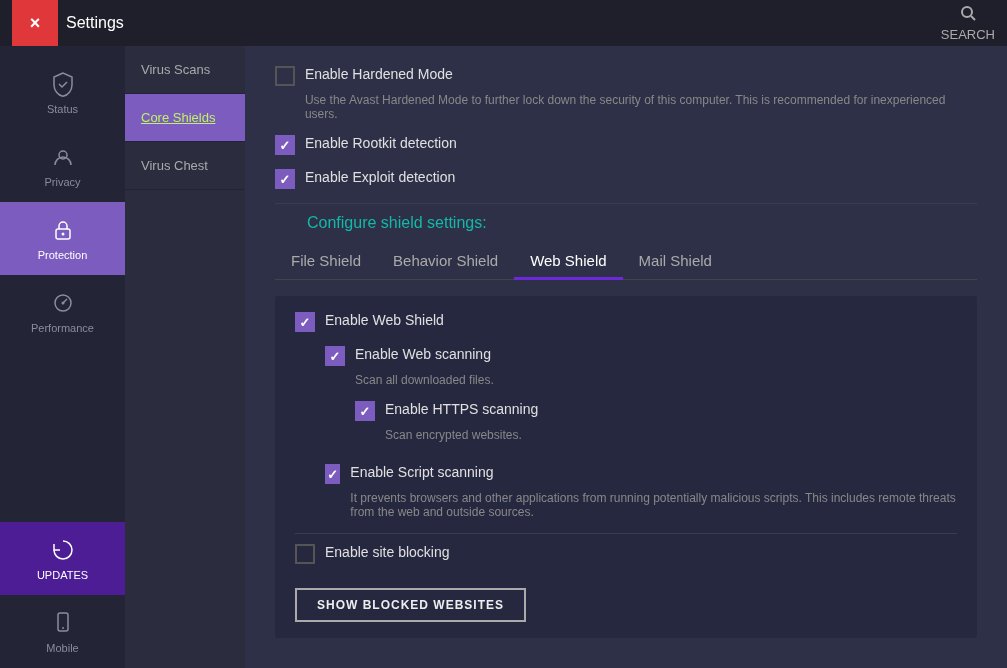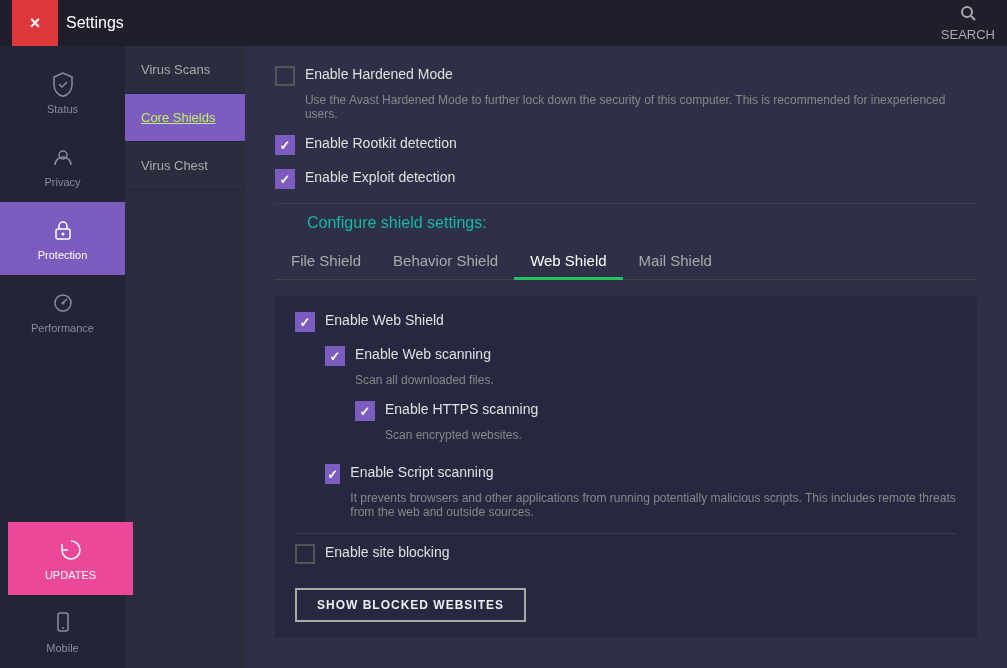--- a/index.html
+++ b/index.html
@@ -94,23 +94,22 @@
     }
     .sidebar-icon-item svg {
       width: 28px;
       height: 28px;
     }
     .sidebar-bottom {
       margin-top: auto;
       width: 100%;
     }
     .sidebar-icon-item.updates {
-      background: #ec4899;
-      color: #fff;
-      margin-left: 8px;
+      background: #4c1d95;
+      color: #fff;
     }
 
     
     .nav-sidebar {
       width: 120px;
       background: #2b2d3e;
       display: flex;
       flex-direction: column;
       flex-shrink: 0;
     }
@@ -186,21 +185,21 @@
     .shield-tab {
       padding: 8px 16px;
       font-size: 15px;
       color: #aaa;
       cursor: pointer;
       border-bottom: 3px solid transparent;
       margin-bottom: -1px;
     }
     .shield-tab.active {
       color: #fff;
-      border-bottom: 3px solid #22c55e;
+      border-bottom: 3px solid #6d28d9;
     }
 
     
     .shield-content {
       background: #262840;
       border-radius: 3px;
       padding: 16px 20px;
     }
 
     .indent {

